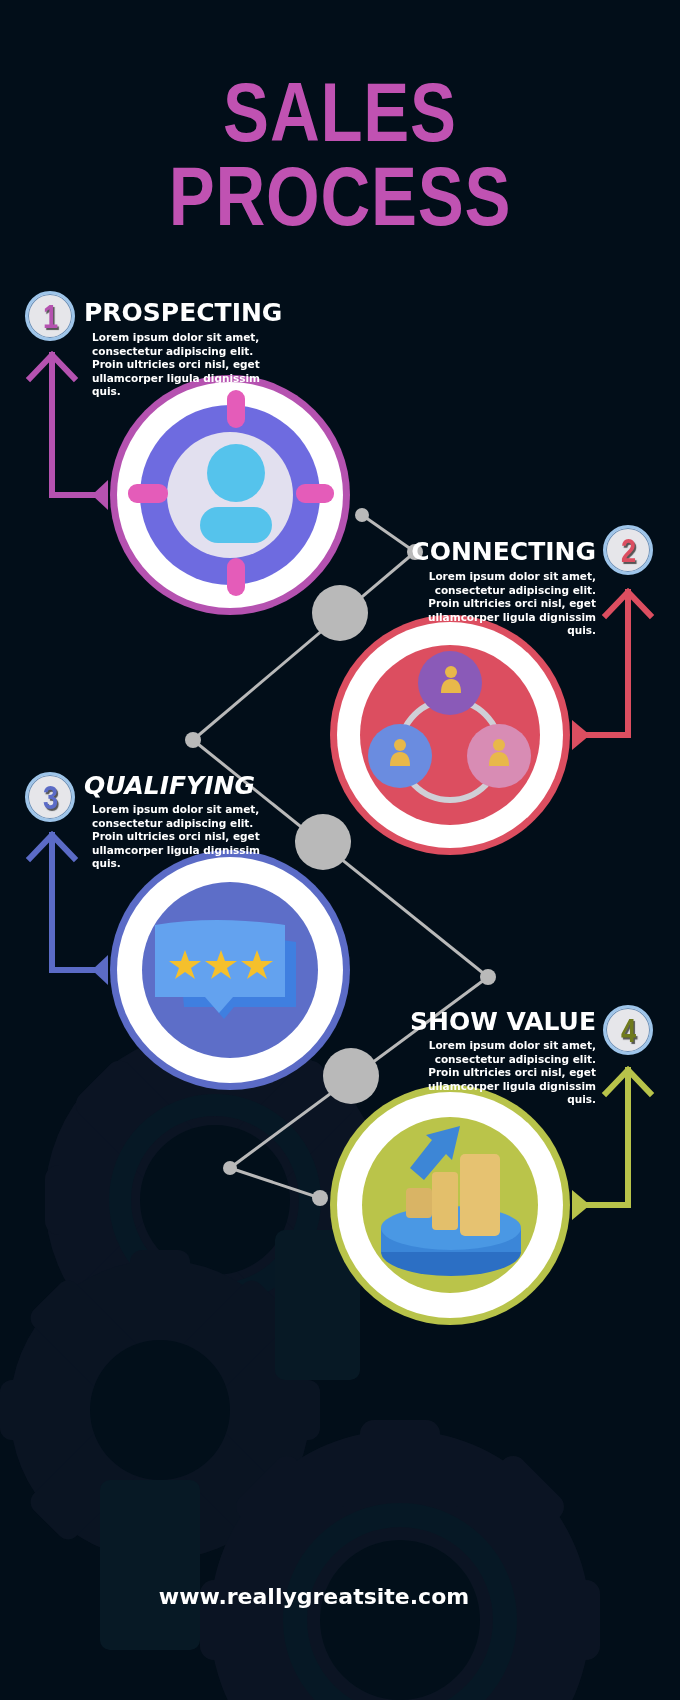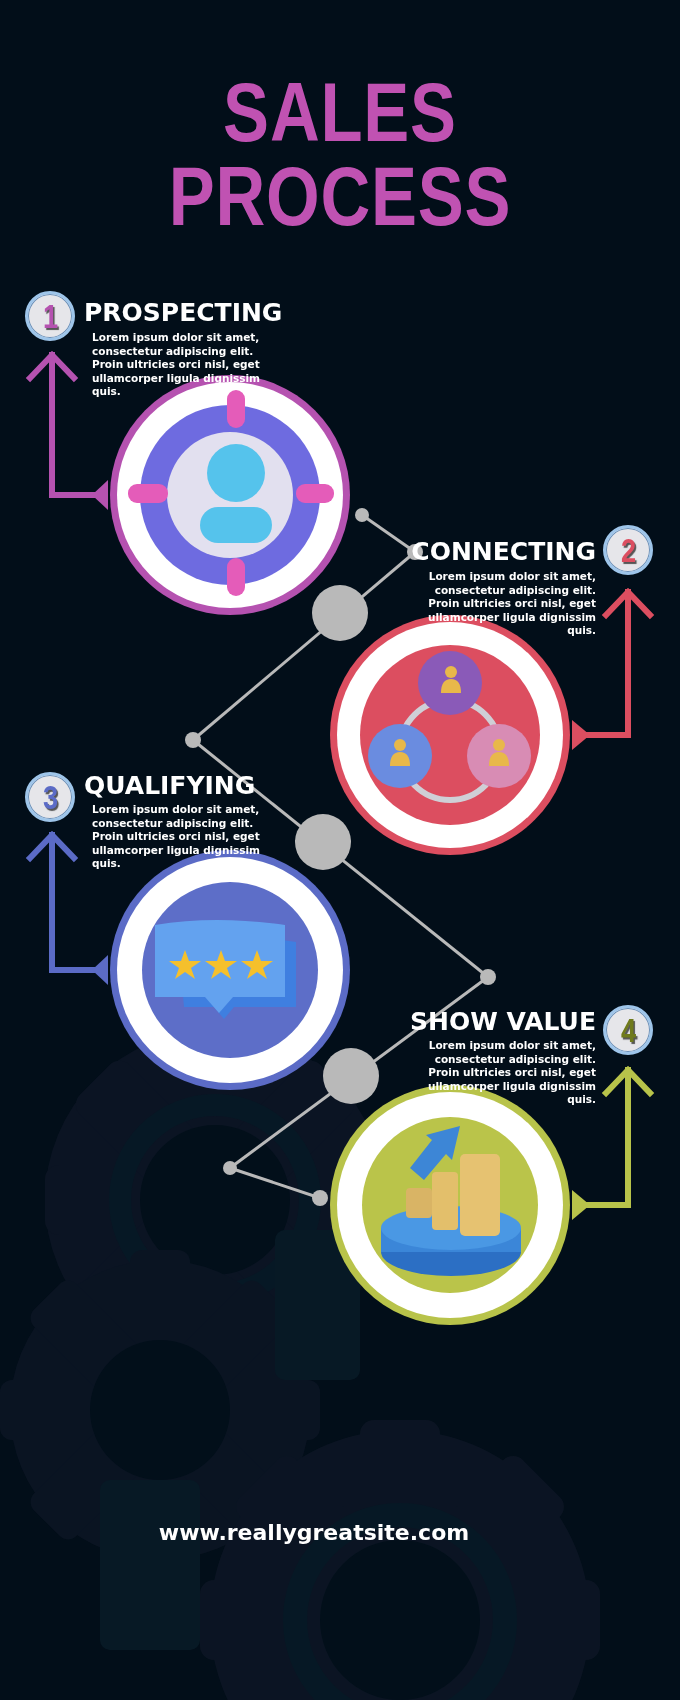--- a/index.html
+++ b/index.html
@@ -4,21 +4,21 @@
 <style>
   html,body{margin:0;padding:0;}
   body{width:680px;height:1700px;background:#020e19;position:relative;overflow:hidden;font-family:"DejaVu Sans","Liberation Sans",sans-serif;}
   .bg-svg{position:absolute;left:0;top:0;width:680px;height:1700px;}
   .title{position:absolute;left:0;top:70px;width:680px;text-align:center;font-family:"Liberation Sans",sans-serif;font-weight:bold;font-size:84px;letter-spacing:1px;transform:scaleX(0.82);transform-origin:center;color:#c052b2;line-height:1;}
   .heading{position:absolute;color:#fff;font-weight:bold;font-size:25px;line-height:1;white-space:nowrap;}
   .desc{position:absolute;color:#fff;font-weight:bold;font-size:10.5px;line-height:13.5px;width:190px;margin-left:8px;}
   .desc.right{text-align:right;}
   .badge{position:absolute;width:50px;height:50px;border-radius:50%;background:#e6e6ea;border:3px solid #9ec5ea;box-sizing:border-box;display:flex;align-items:center;justify-content:center;font-family:"Liberation Sans",sans-serif;font-weight:bold;font-size:34px;transform:translate(-50%,-50%);box-shadow:0 0 0 1px #6a8fb8 inset;}
   .badge span{transform:scaleX(0.8);display:inline-block;text-shadow:2px 2px 1px #555;}
-  .footer{position:absolute;left:0;top:1520px;width:628px;text-align:center;color:#fff;font-weight:bold;font-size:22px;}
+  .footer{position:absolute;left:0;top:1584px;width:628px;text-align:center;color:#fff;font-weight:bold;font-size:22px;}
 </style>
 </head>
 <body>
 
 <svg class="bg-svg" viewBox="0 0 680 1700">
 
   <g opacity="0.55">
     <g fill="#141a2c">
       <circle cx="215" cy="1200" r="170"></circle>
       <rect x="180" y="1030" width="70" height="340" rx="14"></rect>
@@ -162,21 +162,21 @@
 
 <div class="badge" style="left:628px;top:550px;color:#dc4e60;">
     <span>2</span>
   </div>
 <div class="heading" style="right:84px;top:539px;">CONNECTING</div>
 <div class="desc right" style="right:84px;top:570px;">Lorem ipsum dolor sit amet, consectetur adipiscing elit. Proin ultricies orci nisl, eget ullamcorper ligula dignissim quis.</div>
 
 <div class="badge" style="left:50px;top:797px;color:#5b6bc6;">
     <span>3</span>
   </div>
-<div class="heading" style="left:84px;top:773px;">QUALIFYING</div>
+<div class="heading" style="left:84px;top:773px;font-style:italic;">QUALIFYING</div>
 <div class="desc" style="left:84px;top:803px;">Lorem ipsum dolor sit amet, consectetur adipiscing elit. Proin ultricies orci nisl, eget ullamcorper ligula dignissim quis.</div>
 
 <div class="badge" style="left:628px;top:1030px;color:#6f7a1c;">
     <span>4</span>
   </div>
 <div class="heading" style="right:84px;top:1009px;margin-left:24px;">SHOW VALUE</div>
 <div class="desc right" style="right:84px;top:1039px;">Lorem ipsum dolor sit amet, consectetur adipiscing elit. Proin ultricies orci nisl, eget ullamcorper ligula dignissim quis.</div>
 
 <div class="footer">www.reallygreatsite.com</div>
 

